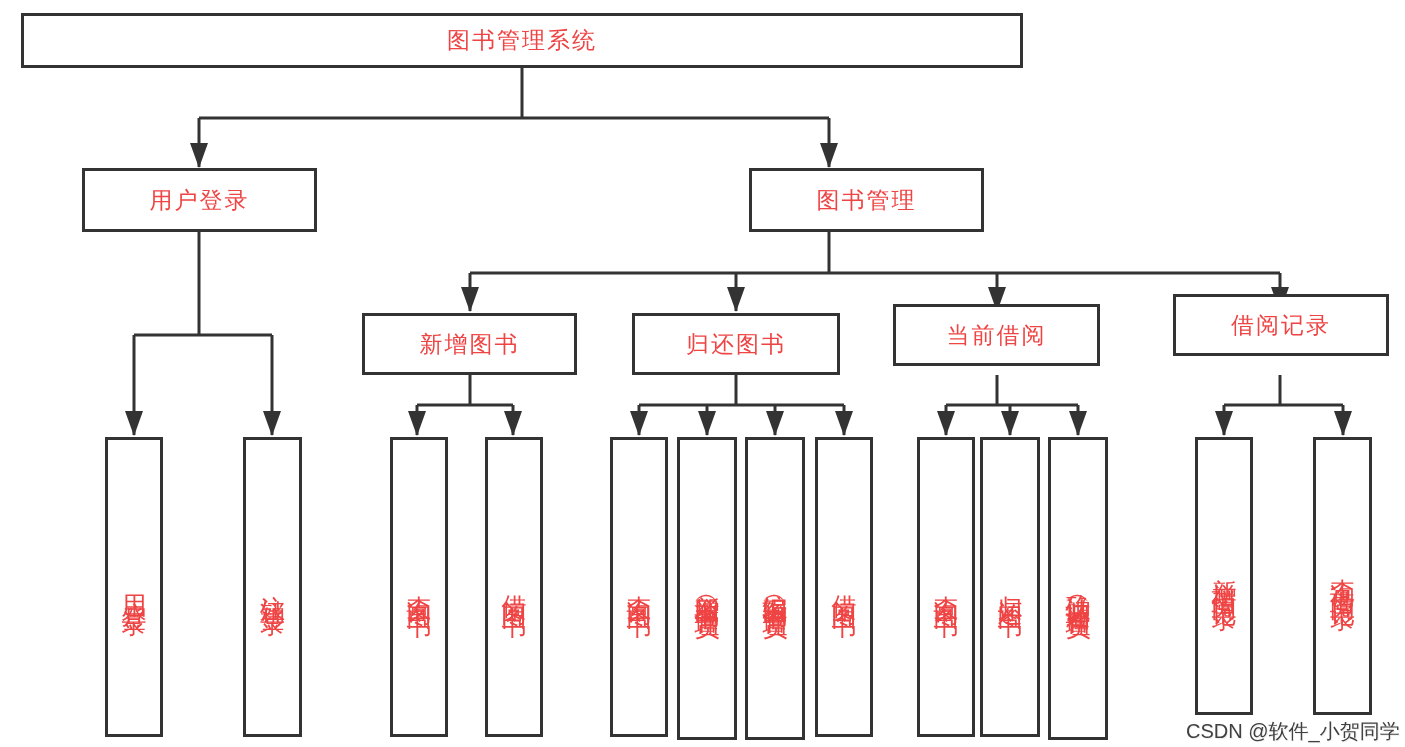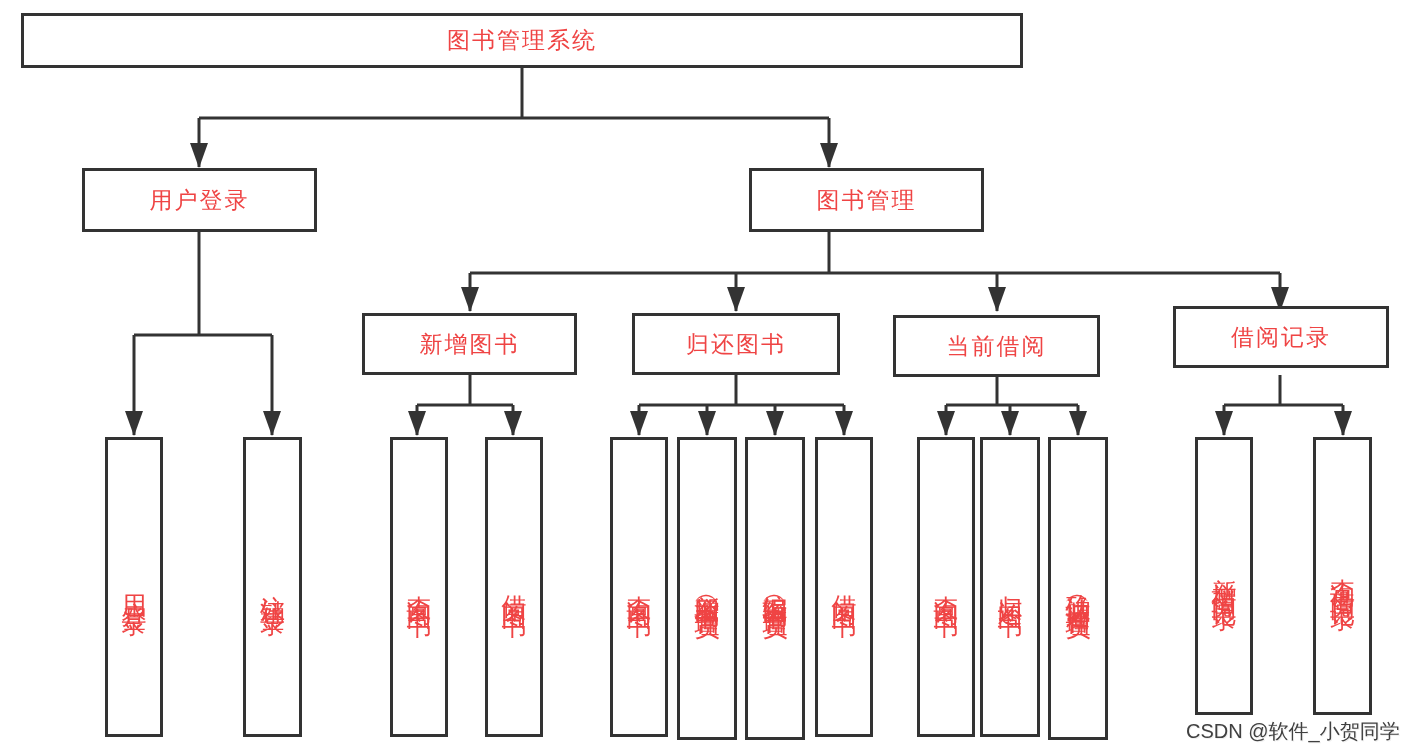--- a/index.html
+++ b/index.html
@@ -112,22 +112,22 @@
     </g>
   </svg>
 
   <div class="node h-node" style="left:21px; top:13px; width:1002px; height:55px;">图书管理系统</div>
 
   <div class="node h-node" style="left:82px; top:168px; width:235px; height:64px;">用户登录</div>
   <div class="node h-node" style="left:712px; top:168px; width:235px; height:64px;margin-left:37px;">图书管理</div>
 
   <div class="node h-node" style="left:362px; top:313px; width:215px; height:62px;">新增图书</div>
   <div class="node h-node" style="left:632px; top:313px; width:208px; height:62px;">归还图书</div>
-  <div class="node h-node" style="left:893px; top:315px; width:207px; height:62px;">当前借阅</div>
-  <div class="node h-node" style="left:1173px; top:306px; width:216px; height:62px;font-family:Liberation Serif, serif;">借阅记录</div>
+  <div class="node h-node" style="left:893px; top:304px; width:207px; height:62px;">当前借阅</div>
+  <div class="node h-node" style="left:1173px; top:294px; width:216px; height:62px;font-family:Liberation Serif, serif;">借阅记录</div>
 
   <div class="node leaf" style="left:105px; top:437px; width:58px; height:300px;">用户登录</div>
   <div class="node leaf" style="left:243px; top:437px; width:59px; height:300px;">注销登录</div>
 
   <div class="node leaf" style="left:390px; top:437px; width:58px; height:300px;">查询图书</div>
   <div class="node leaf" style="left:485px; top:437px; width:58px; height:300px;">借阅图书</div>
 
   <div class="node leaf" style="left:610px; top:437px; width:58px; height:300px;">查询图书</div>
   <div class="node leaf" style="left:677px; top:437px; width:60px; height:303px; letter-spacing:3px;">新增图书（管理员）</div>
   <div class="node leaf" style="left:745px; top:437px; width:60px; height:303px; letter-spacing:3px;">编辑图书（管理员）</div>

